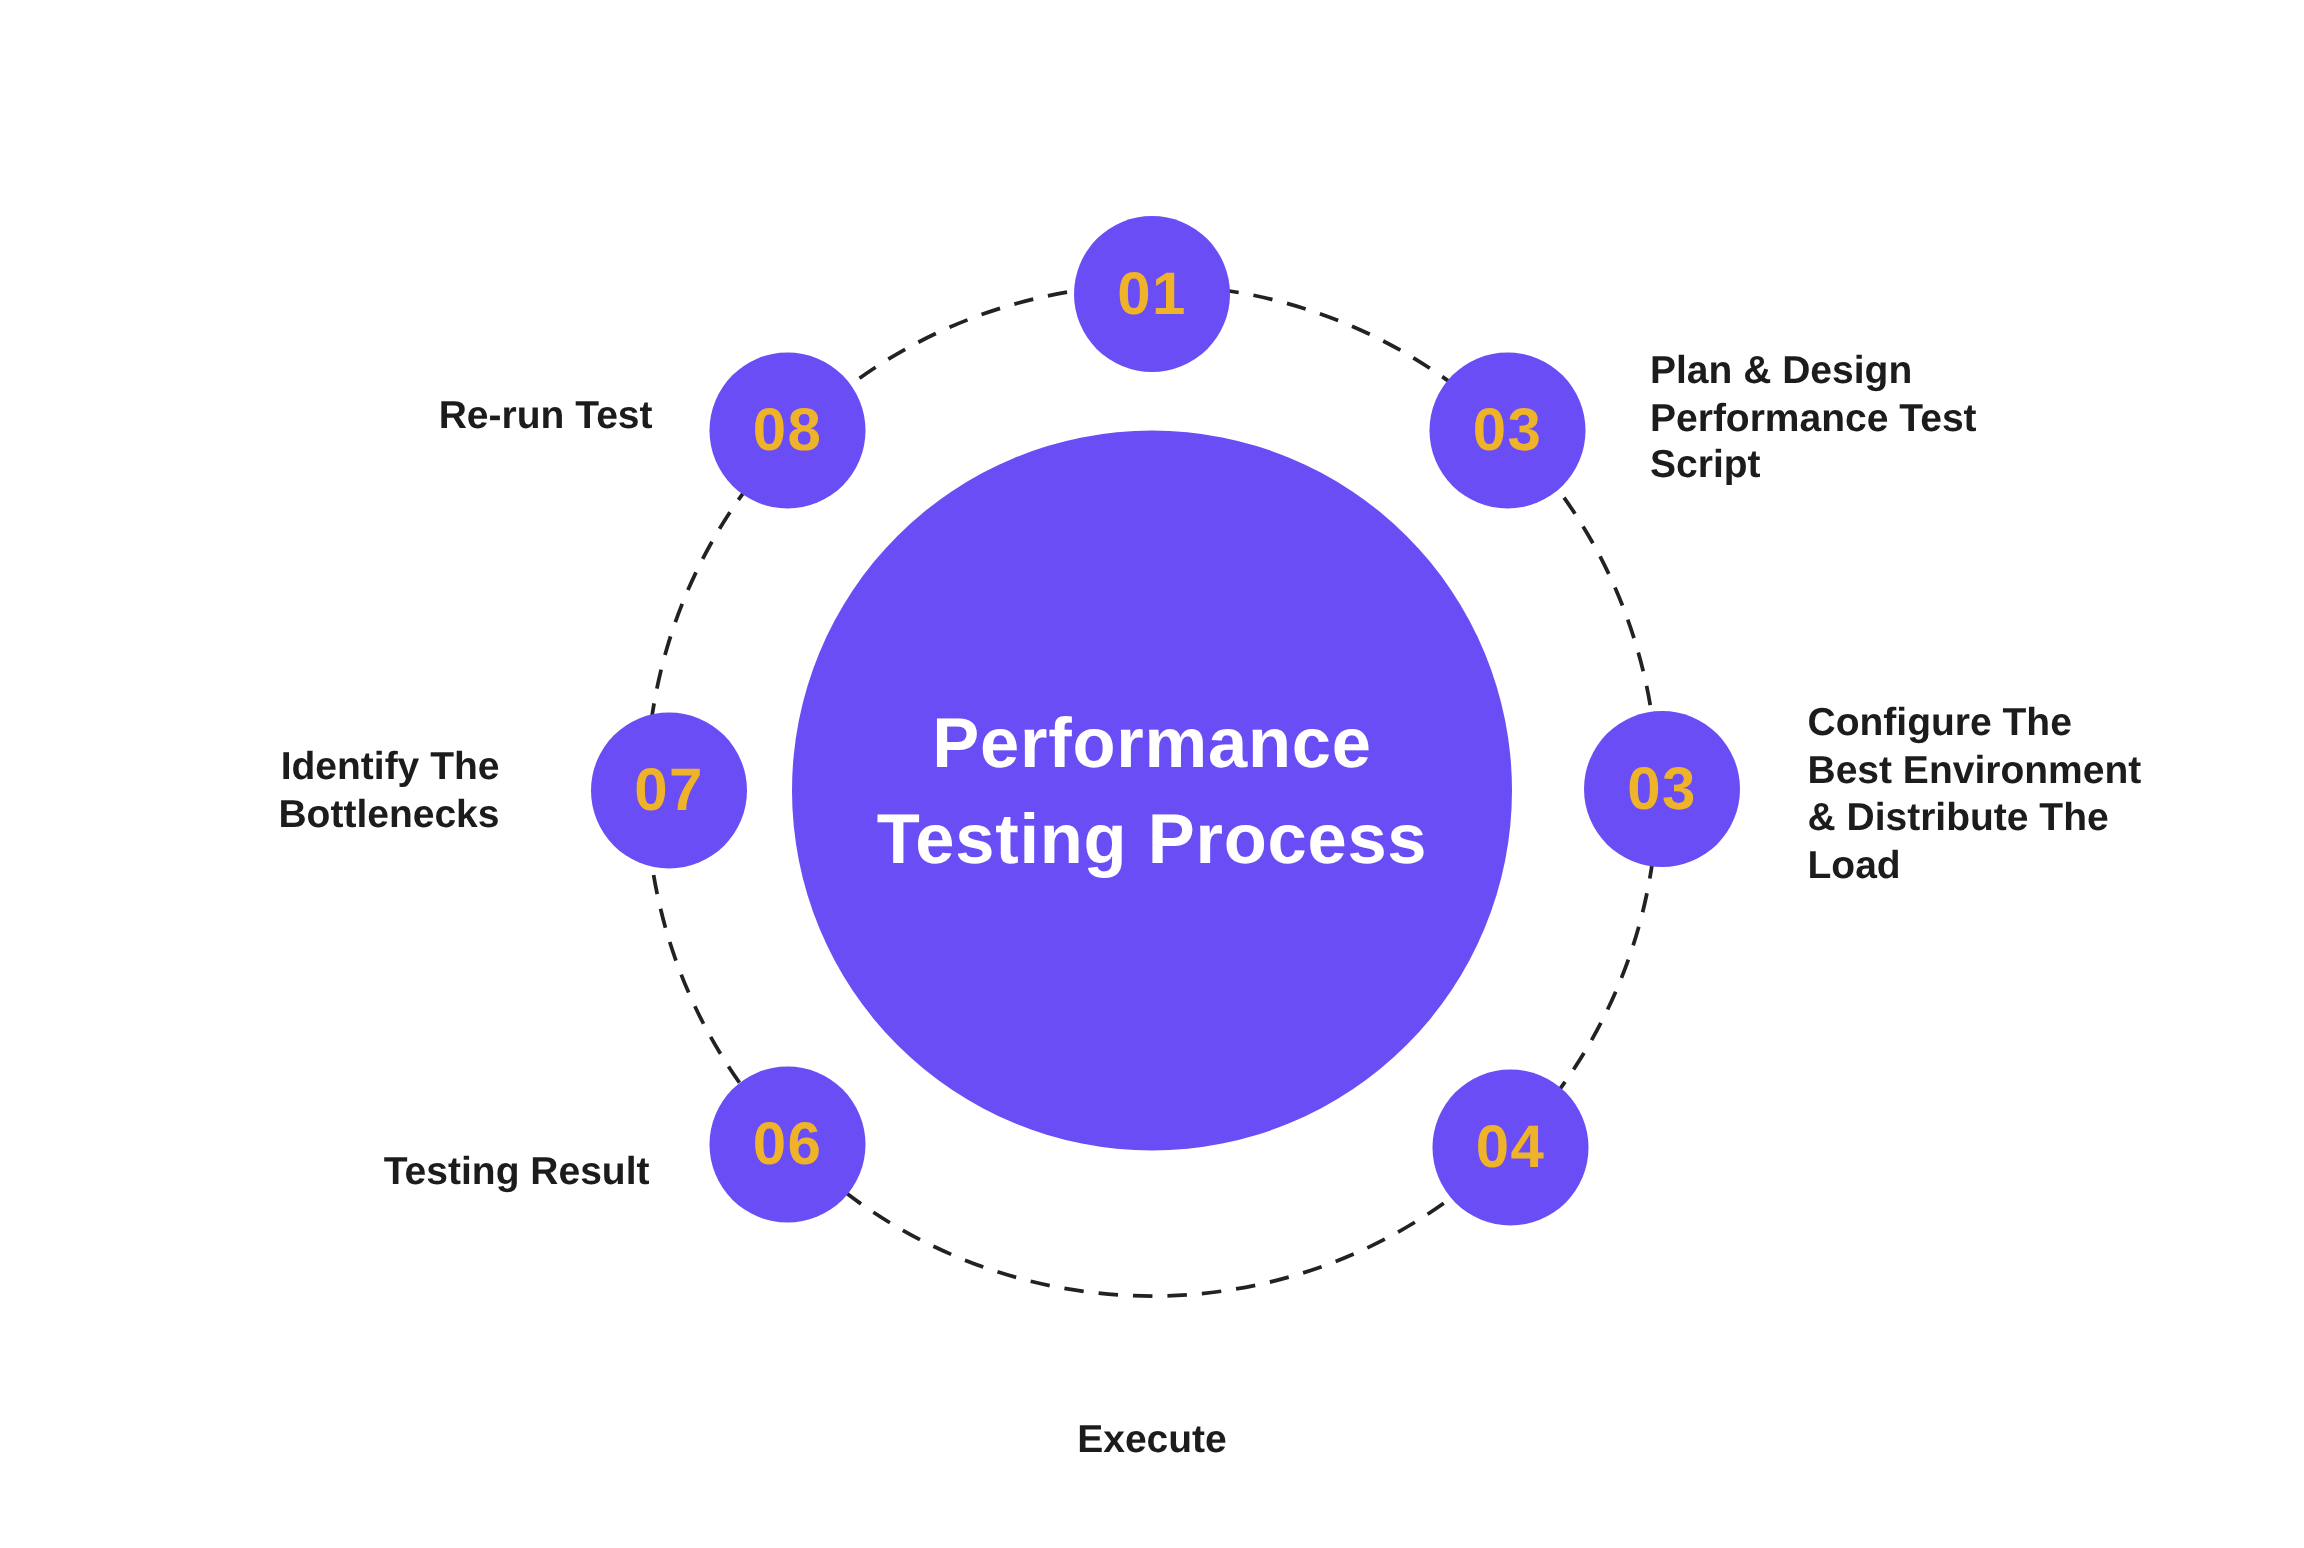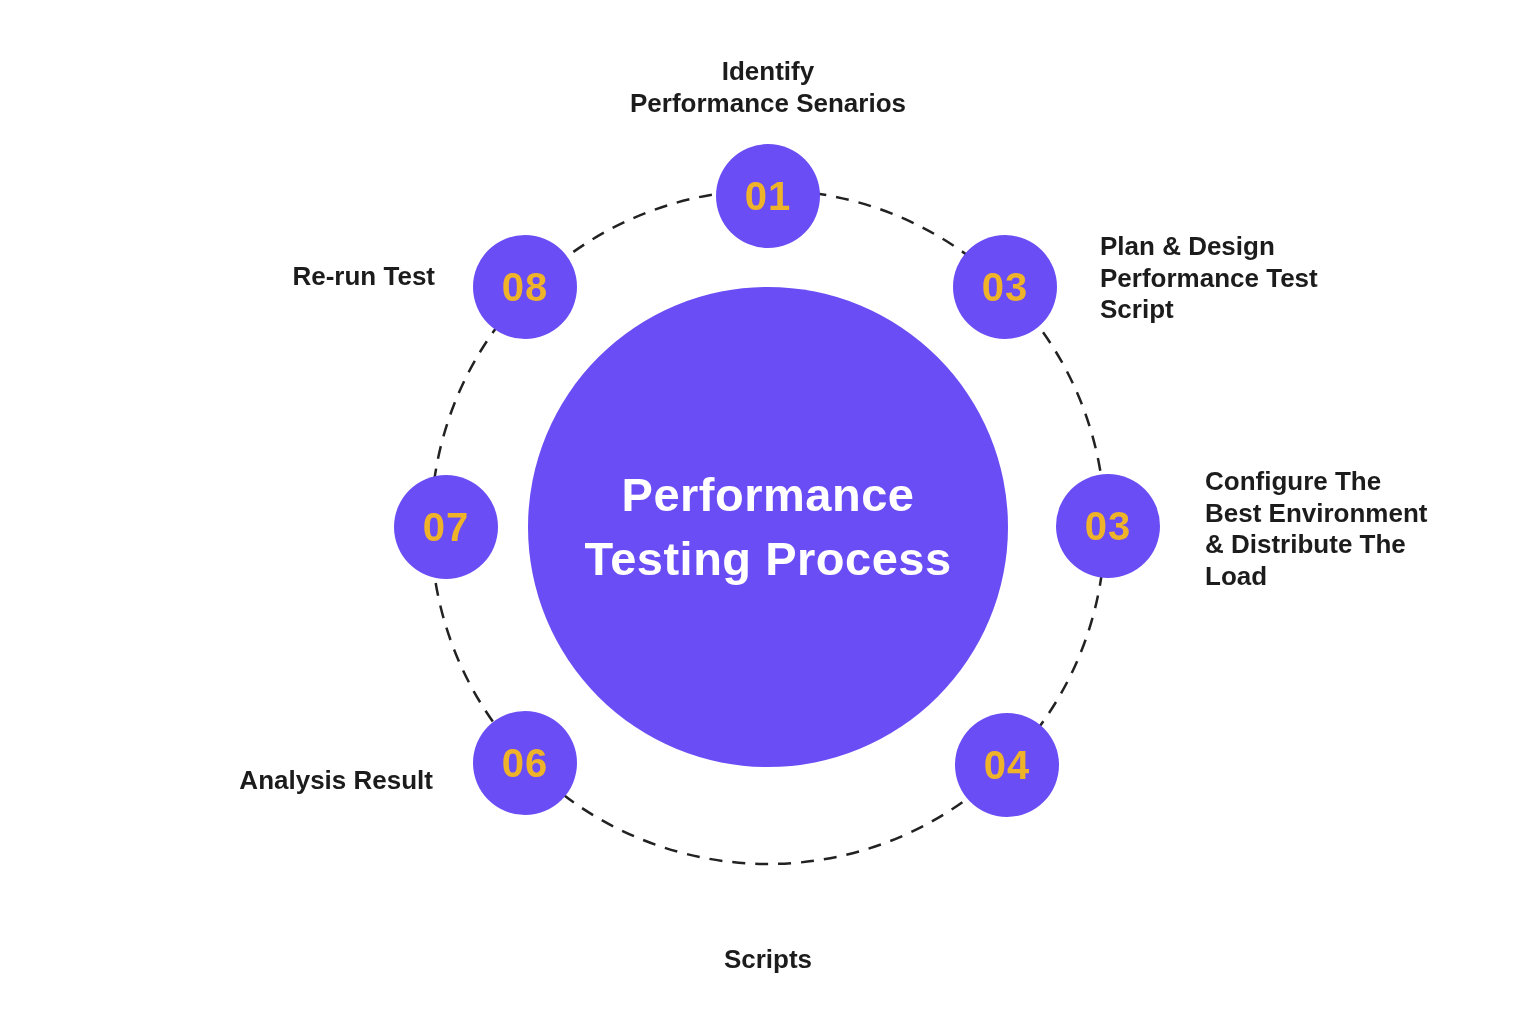--- a/index.html
+++ b/index.html
@@ -118,26 +118,26 @@
   <div class="node n6">
     <span>06</span>
   </div>
   <div class="node n7">
     <span>07</span>
   </div>
   <div class="node n8">
     <span>08</span>
   </div>
 
-  <div class="label l1">Identify
-Performance Senarios</div>
   <div class="label l2">Plan &amp; Design
 Performance Test
 Script</div>
   <div class="label l3">Configure The
 Best Environment
 &amp; Distribute The
 Load</div>
-  <div class="label l5">Scripts</div>
-  <div class="label l6">Analysis Result</div>
+  <div class="label l5">Execute</div>
+  <div class="label l6">Testing Result</div>
+  <div class="label l7">Identify The
+Bottlenecks</div>
   <div class="label l8">Re-run Test</div>
 
 </div>
 
 </body></html>

